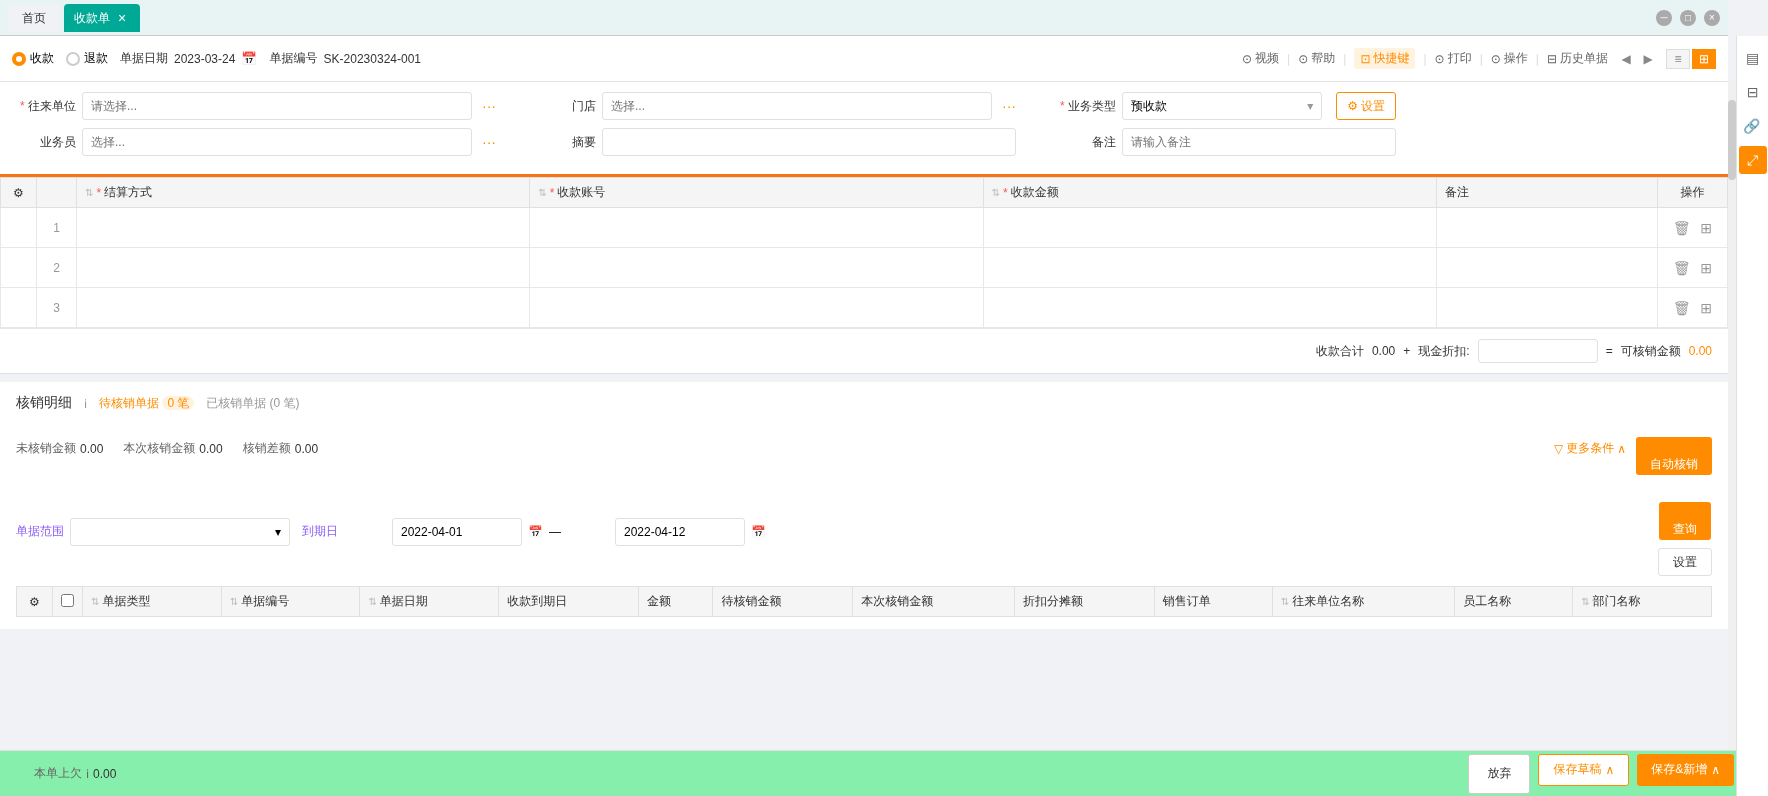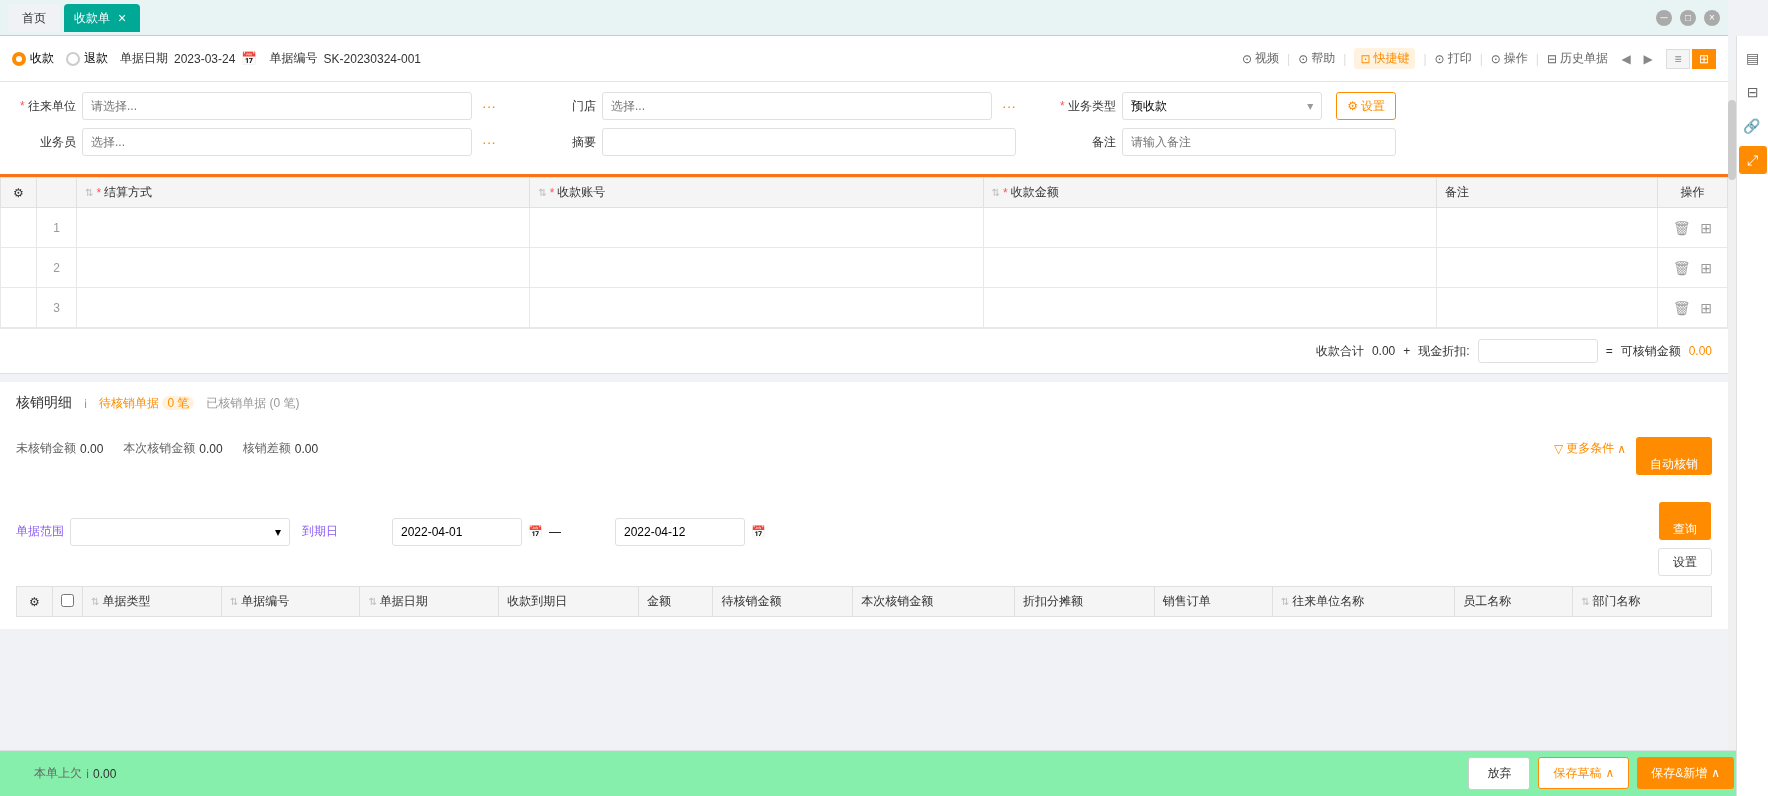--- a/index.html
+++ b/index.html
@@ -156,21 +156,21 @@
     .footer {
       position: fixed; bottom: 0; left: 0; right: 0; height: 46px;
       background: #86efac; border-top: 1px solid #e0e0e0;
       display: flex; align-items: center; padding: 0 34px; gap: 8px;
     }
     .footer-info { color: #666; display: flex; align-items: center; gap: 4px; }
     .footer-value { color: #333; font-weight: 500; }
     .footer-actions { margin-left: auto; display: flex; gap: 8px; }
     .btn-discard {
       background: #fff; color: #333; border: 1px solid #ccc; padding: 6px 18px;
-      border-radius: 3px; cursor: pointer; height: 33px;
+      border-radius: 3px; cursor: pointer; height: 40px;
     }
     .btn-draft {
       background: #fff; color: #ff8c00; border: 1px solid #ff8c00; padding: 6px 14px;
       border-radius: 3px; cursor: pointer; height: 32px;
       display: flex; align-items: center; gap: 4px;
     }
     .btn-save {
       background: #ff8c00; color: #fff; border: none; padding: 6px 14px;
       border-radius: 3px; cursor: pointer; height: 32px;
       display: flex; align-items: center; gap: 4px;

